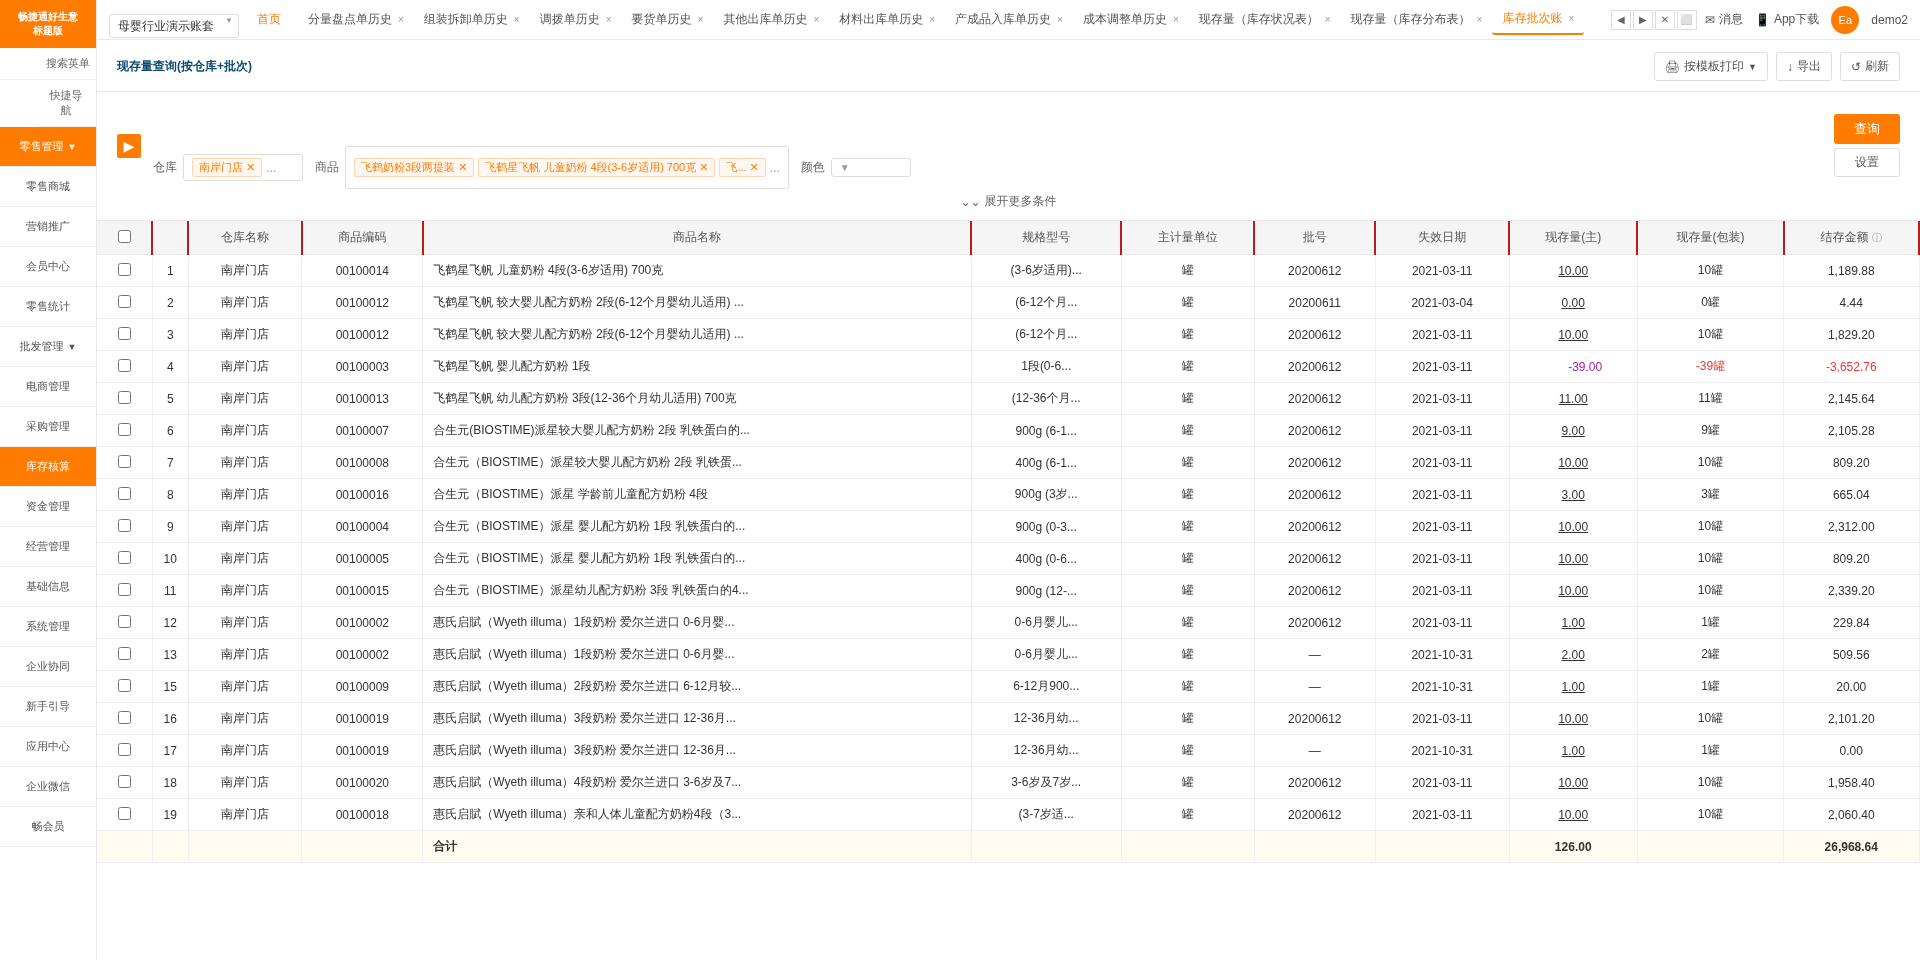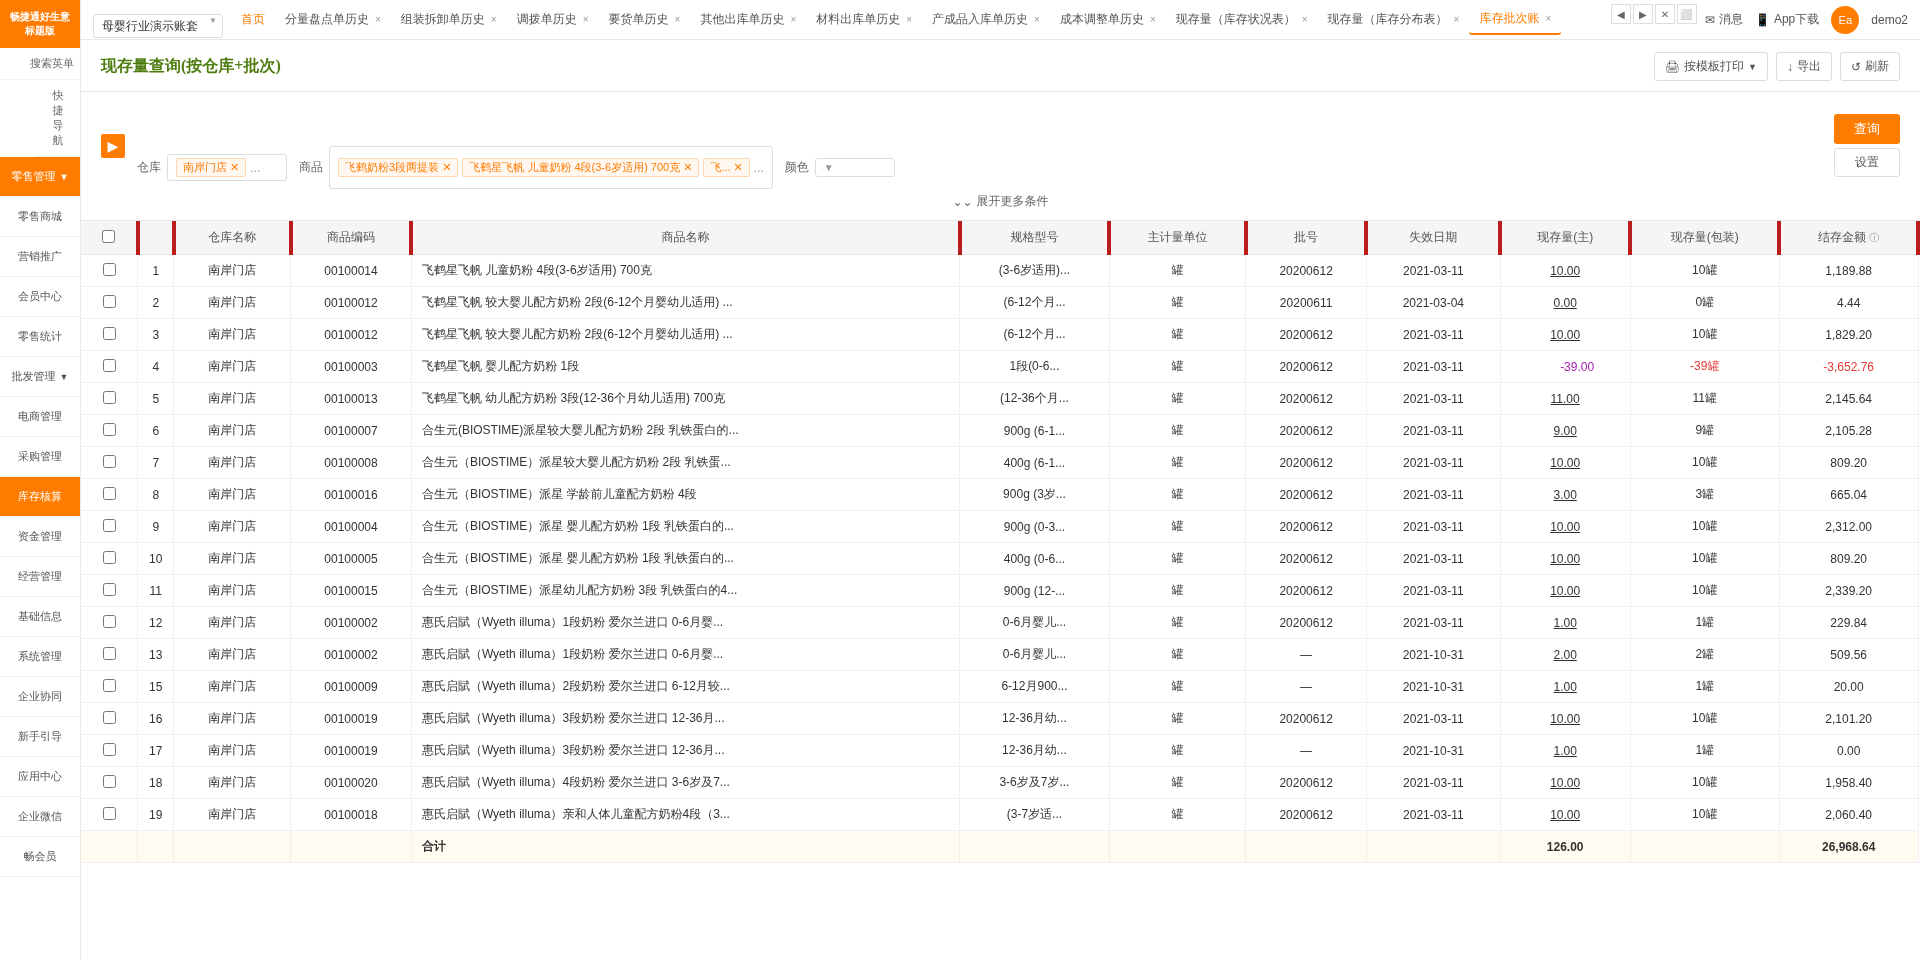--- a/index.html
+++ b/index.html
@@ -1,19 +1,19 @@
 <!DOCTYPE html>
 <html><head>
   <meta charset="utf-8">
   <style>
     * { margin: 0; padding: 0; box-sizing: border-box; }
     body { font-family: 'Microsoft YaHei', Arial, sans-serif; font-size: 12px; background: #f5f5f5; color: #333; width: 1920px; height: 960px; overflow: hidden; display: flex; }
 
     
-    .sidebar { width: 81px; background: #fff; display: flex; flex-direction: column; border-right: 1px solid #e8e8e8; flex-shrink: 0; }
+    .sidebar { width: 97px; background: #fff; display: flex; flex-direction: column; border-right: 1px solid #e8e8e8; flex-shrink: 0; }
     .sidebar-logo { background: #ff7c00; color: #fff; padding: 8px 4px; text-align: center; font-size: 11px; line-height: 1.4; height: 48px; display: flex; align-items: center; justify-content: center; }
     .sidebar-logo-text { font-weight: bold; font-size: 10px; }
     .sidebar-search { padding: 8px 6px; font-size: 11px; color: #666; text-align: right; cursor: pointer; border-bottom: 1px solid #f0f0f0; }
     .sidebar-nav { padding: 8px 12px; font-size: 11px; color: #666; text-align: center; cursor: pointer; border-bottom: 1px solid #f0f0f0; margin-left: 36px; }
     .sidebar-menu-item { padding: 12px 6px; font-size: 11px; color: #555; text-align: center; cursor: pointer; border-bottom: 1px solid #f0f0f0; display: flex; align-items: center; justify-content: center; gap: 4px; }
     .sidebar-menu-item.active { background: #ff7c00; color: #fff; }
     .sidebar-menu-item .arrow { font-size: 9px; }
 
     
     .main { flex: 1; display: flex; flex-direction: column; overflow: hidden; }
@@ -25,21 +25,21 @@
     .nav-arrow-btn { width: 20px; height: 20px; border: 1px solid #ddd; background: #fff; cursor: pointer; display: flex; align-items: center; justify-content: center; font-size: 10px; color: #666; }
     .top-right-actions { display: flex; align-items: center; gap: 12px; font-size: 12px; color: #555; flex-shrink: 0; }
     .top-right-actions .icon-btn { cursor: pointer; display: flex; align-items: center; gap: 4px; }
 
     
     .content { flex: 1; display: flex; flex-direction: column; overflow: hidden; padding: 0; }
 
     
     .page-header { background: #fff; padding: 12px 20px 0 20px; border-bottom: 1px solid #e8e8e8; flex-shrink: 0; }
     .page-title-row { display: flex; align-items: center; justify-content: space-between; margin-bottom: 10px; }
-    .page-title { font-size: 16px; font-weight: bold; color: #4d7c0f; font-family: Liberation Serif, serif; }
+    .page-title { font-size: 12px; font-weight: bold; color: #0c4a6e; }
     .page-actions { display: flex; gap: 8px; align-items: center; }
     .btn-template-print { background: #fff; border: 1px solid #ddd; color: #555; padding: 5px 10px; cursor: pointer; border-radius: 3px; display: flex; align-items: center; gap: 4px; font-size: 12px; }
     .btn-export { background: #fff; border: 1px solid #ddd; color: #555; padding: 5px 10px; cursor: pointer; border-radius: 3px; display: flex; align-items: center; gap: 4px; font-size: 12px; }
     .btn-refresh { background: #fff; border: 1px solid #ddd; color: #555; padding: 5px 10px; cursor: pointer; border-radius: 3px; display: flex; align-items: center; gap: 4px; font-size: 12px; }
 
     
     .filter-area { background: #fff; padding: 10px 20px; border-bottom: 1px solid #e8e8e8; flex-shrink: 0; }
     .filter-row { display: flex; align-items: center; gap: 12px; flex-wrap: wrap; }
     .filter-expand-btn { width: 24px; height: 24px; background: #ff7c00; color: #fff; border: none; cursor: pointer; border-radius: 2px; display: flex; align-items: center; justify-content: center; font-size: 14px; flex-shrink: 0; }
     .filter-group { display: flex; align-items: center; gap: 6px; margin-top: 44px; }
@@ -53,21 +53,21 @@
     .filter-dropdown-arrow { color: #999; font-size: 10px; }
     .filter-expand-more { display: flex; align-items: center; justify-content: center; gap: 4px; color: #666; font-size: 12px; cursor: pointer; margin-top: 4px; }
     .btn-query { background: #ff7c00; color: #fff; border: none; padding: 6px 20px; border-radius: 3px; cursor: pointer; font-size: 13px; }
     .btn-settings { background: #fff; border: 1px solid #ddd; color: #555; padding: 5px 12px; cursor: pointer; border-radius: 3px; font-size: 12px; }
     .query-btn-group { display: flex; flex-direction: column; gap: 4px; margin-left: auto; }
 
     
     .table-area { flex: 1; overflow: auto; background: #fff; }
     table { width: 100%; border-collapse: collapse; font-size: 12px; }
     thead tr { background: #f5f5f5; }
-    th { padding: 8px 10px; text-align: center; border-bottom: 1px solid #e8e8e8; border-right: 4px solid #b91c1c; color: #555; font-weight: normal; white-space: nowrap; font-size: 12px; }
+    th { padding: 8px 10px; text-align: center; border-bottom: 1px solid #e8e8e8; border-right: 2px solid #b91c1c; color: #555; font-weight: normal; white-space: nowrap; font-size: 12px; }
     td { padding: 7px 10px; text-align: center; border-bottom: 1px solid #f0f0f0; border-right: 1px solid #f0f0f0; color: #333; font-size: 12px; }
     .td-left { text-align: left; }
     .td-underline { text-decoration: underline; color: #333; cursor: pointer; }
     .td-red { color: #a21caf; cursor: pointer; margin-left: 24px; }
     .td-negative { color: #e53935; }
     .footer-row td { background: #fffbf0; font-weight: bold; border-top: 1px solid #e8e8e8; }
     .row-num-col { width: 36px; color: #999; }
 
     
     ::-webkit-scrollbar { width: 6px; height: 6px; }
@@ -116,21 +116,21 @@
 
 <div class="main">
 
   <div class="top-bar-left">
     <div class="dropdown-wrapper">
       <select class="dropdown-select">
         <option>母婴行业演示账套</option>
       </select>
     </div>
 
-    <div style="display:flex; gap:0; flex:1; overflow:hidden;">
+    <div style="display:flex; align-items:center; gap:7px; flex:1; overflow:hidden;">
       <span class="top-nav-item home">首页</span>
       <div id="nav-tabs" style="display:flex; overflow:hidden; flex:1;">
           <span class="top-nav-item">分量盘点单历史<span class="close-x">×</span></span>
           <span class="top-nav-item">组装拆卸单历史<span class="close-x">×</span></span>
           <span class="top-nav-item">调拨单历史<span class="close-x">×</span></span>
           <span class="top-nav-item">要货单历史<span class="close-x">×</span></span>
           <span class="top-nav-item">其他出库单历史<span class="close-x">×</span></span>
           <span class="top-nav-item">材料出库单历史<span class="close-x">×</span></span>
           <span class="top-nav-item">产成品入库单历史<span class="close-x">×</span></span>
           <span class="top-nav-item">成本调整单历史<span class="close-x">×</span></span>

